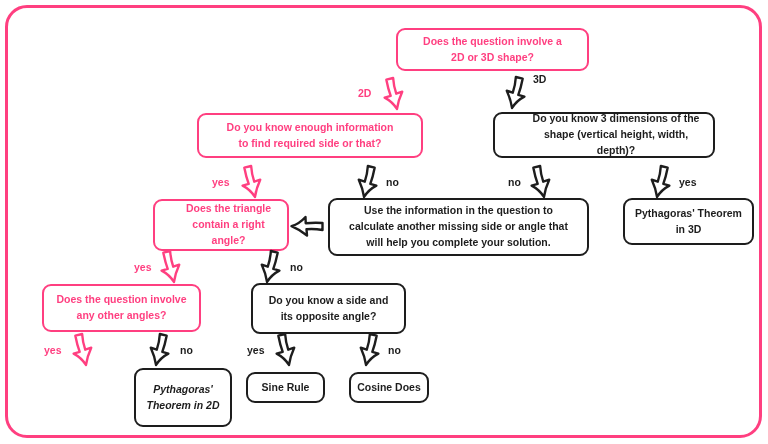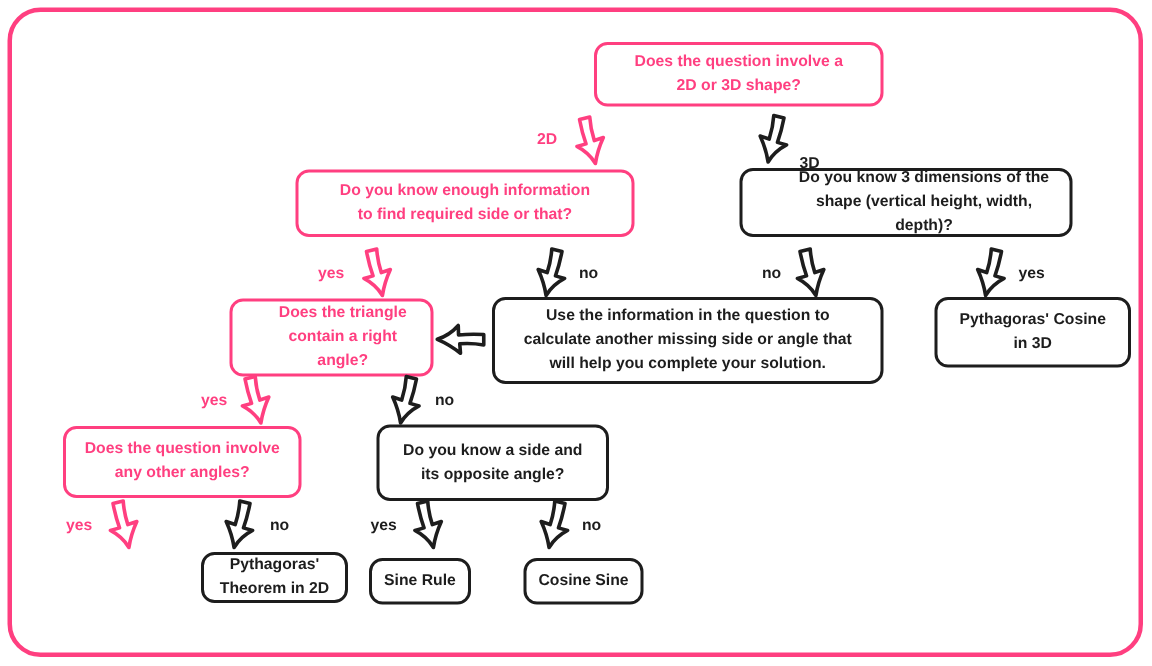--- a/index.html
+++ b/index.html
@@ -65,40 +65,40 @@
   <div class="node black" style="left:328px; top:198px; width:261px; height:58px;">
       <span>Use the information in the question to
 calculate another missing side or angle that
 will help you complete your solution.</span>
     </div>
   <div class="node pink" style="left:153px; top:199px; width:136px; height:52px;padding-left:20px;">
       <span>Does the triangle
 contain a right angle?</span>
     </div>
   <div class="node black" style="left:623px; top:198px; width:131px; height:47px;">
-      <span>Pythagoras' Cosine
+      <span>Pythagoras' Theorem
 in 3D</span>
     </div>
   <div class="node pink" style="left:42px;  top:284px; width:159px; height:48px;">
       <span>Does the question involve
 any other angles?</span>
     </div>
   <div class="node black" style="left:251px; top:283px; width:155px; height:51px;">
       <span>Do you know a side and
 its opposite angle?</span>
     </div>
-  <div class="node black" style="left:134px; top:368px; width:98px;  height:34px;">
+  <div class="node black" style="left:134px; top:368px; width:98px;  height:59px;font-style:italic;">
       <span>Pythagoras'
 Theorem in 2D</span>
     </div>
-  <div class="node black" style="left:246px; top:372px; width:68px;  height:31px;text-align:center;">
+  <div class="node black" style="left:246px; top:372px; width:79px;  height:31px;text-align:center;">
       <span>Sine Rule</span>
     </div>
   <div class="node black" style="left:349px; top:372px; width:80px;  height:31px;">
-      <span>Cosine Sine</span>
+      <span>Cosine Does</span>
     </div>
 
   <svg class="arrow pink lean-l" style="left:380px; top:76px;" width="26" height="36" viewBox="0 0 26 36">
       <use href="#arrow-shape"></use>
     </svg>
   <svg class="arrow black lean-r" style="left:503px; top:75px;" width="26" height="36" viewBox="0 0 26 36">
       <use href="#arrow-shape"></use>
     </svg>
   <svg class="arrow pink lean-l" style="left:238px; top:164px;" width="26" height="36" viewBox="0 0 26 36">
       <use href="#arrow-shape"></use>
@@ -128,21 +128,21 @@
       <use href="#arrow-shape"></use>
     </svg>
   <svg class="arrow black lean-l" style="left:272px; top:332px;" width="26" height="36" viewBox="0 0 26 36">
       <use href="#arrow-shape"></use>
     </svg>
   <svg class="arrow black lean-r" style="left:357px; top:332px;" width="26" height="36" viewBox="0 0 26 36">
       <use href="#arrow-shape"></use>
     </svg>
 
   <span class="alabel pink" style="left:358px; top:88px;">2D</span>
-  <span class="alabel black" style="left:533px; top:104px;">3D</span>
+  <span class="alabel black" style="left:533px; top:74px;">3D</span>
   <span class="alabel pink" style="left:212px; top:177px;">yes</span>
   <span class="alabel black" style="left:386px; top:177px;">no</span>
   <span class="alabel black" style="left:508px; top:177px;">no</span>
   <span class="alabel black" style="left:679px; top:177px;">yes</span>
   <span class="alabel pink" style="left:134px; top:262px;">yes</span>
   <span class="alabel black" style="left:290px; top:262px;">no</span>
   <span class="alabel pink" style="left:44px;  top:345px;">yes</span>
   <span class="alabel black" style="left:180px; top:345px;">no</span>
   <span class="alabel black" style="left:247px; top:345px;">yes</span>
   <span class="alabel black" style="left:388px; top:345px;">no</span>

